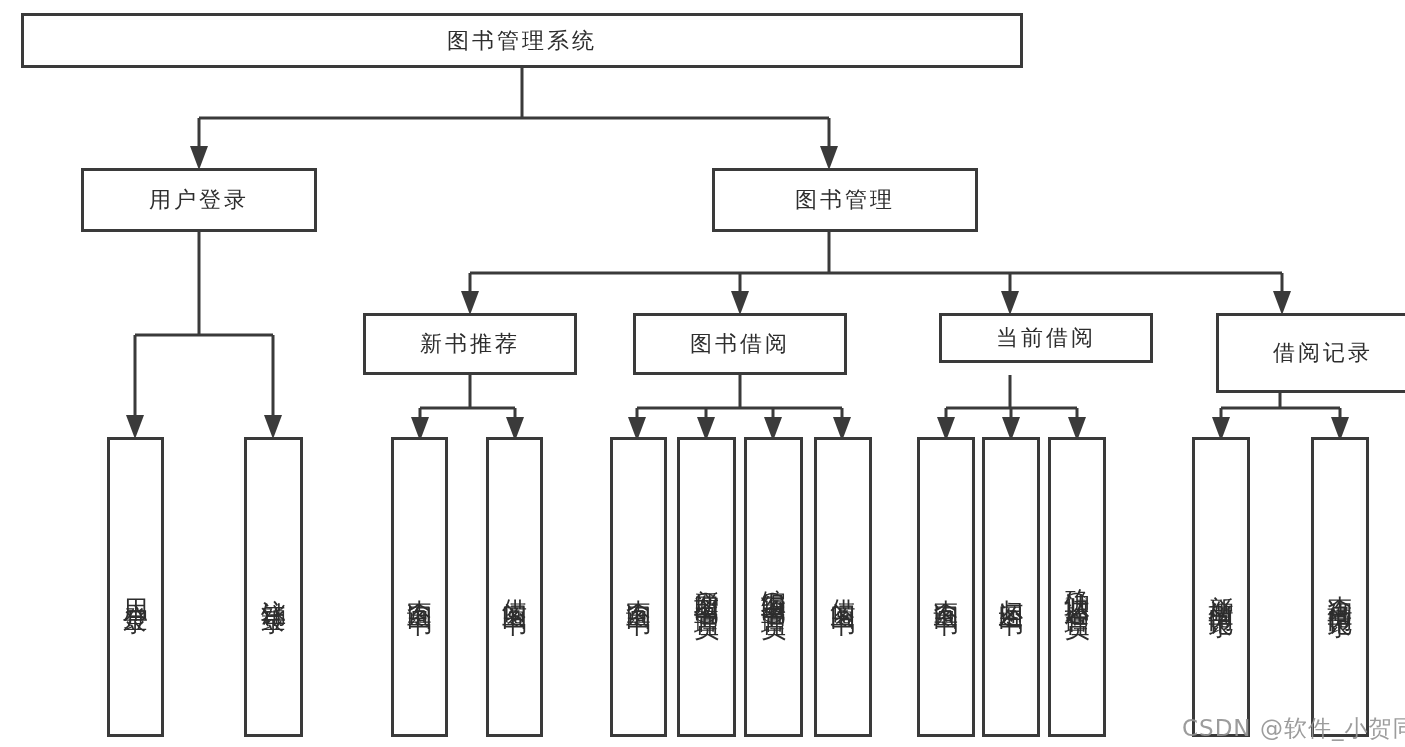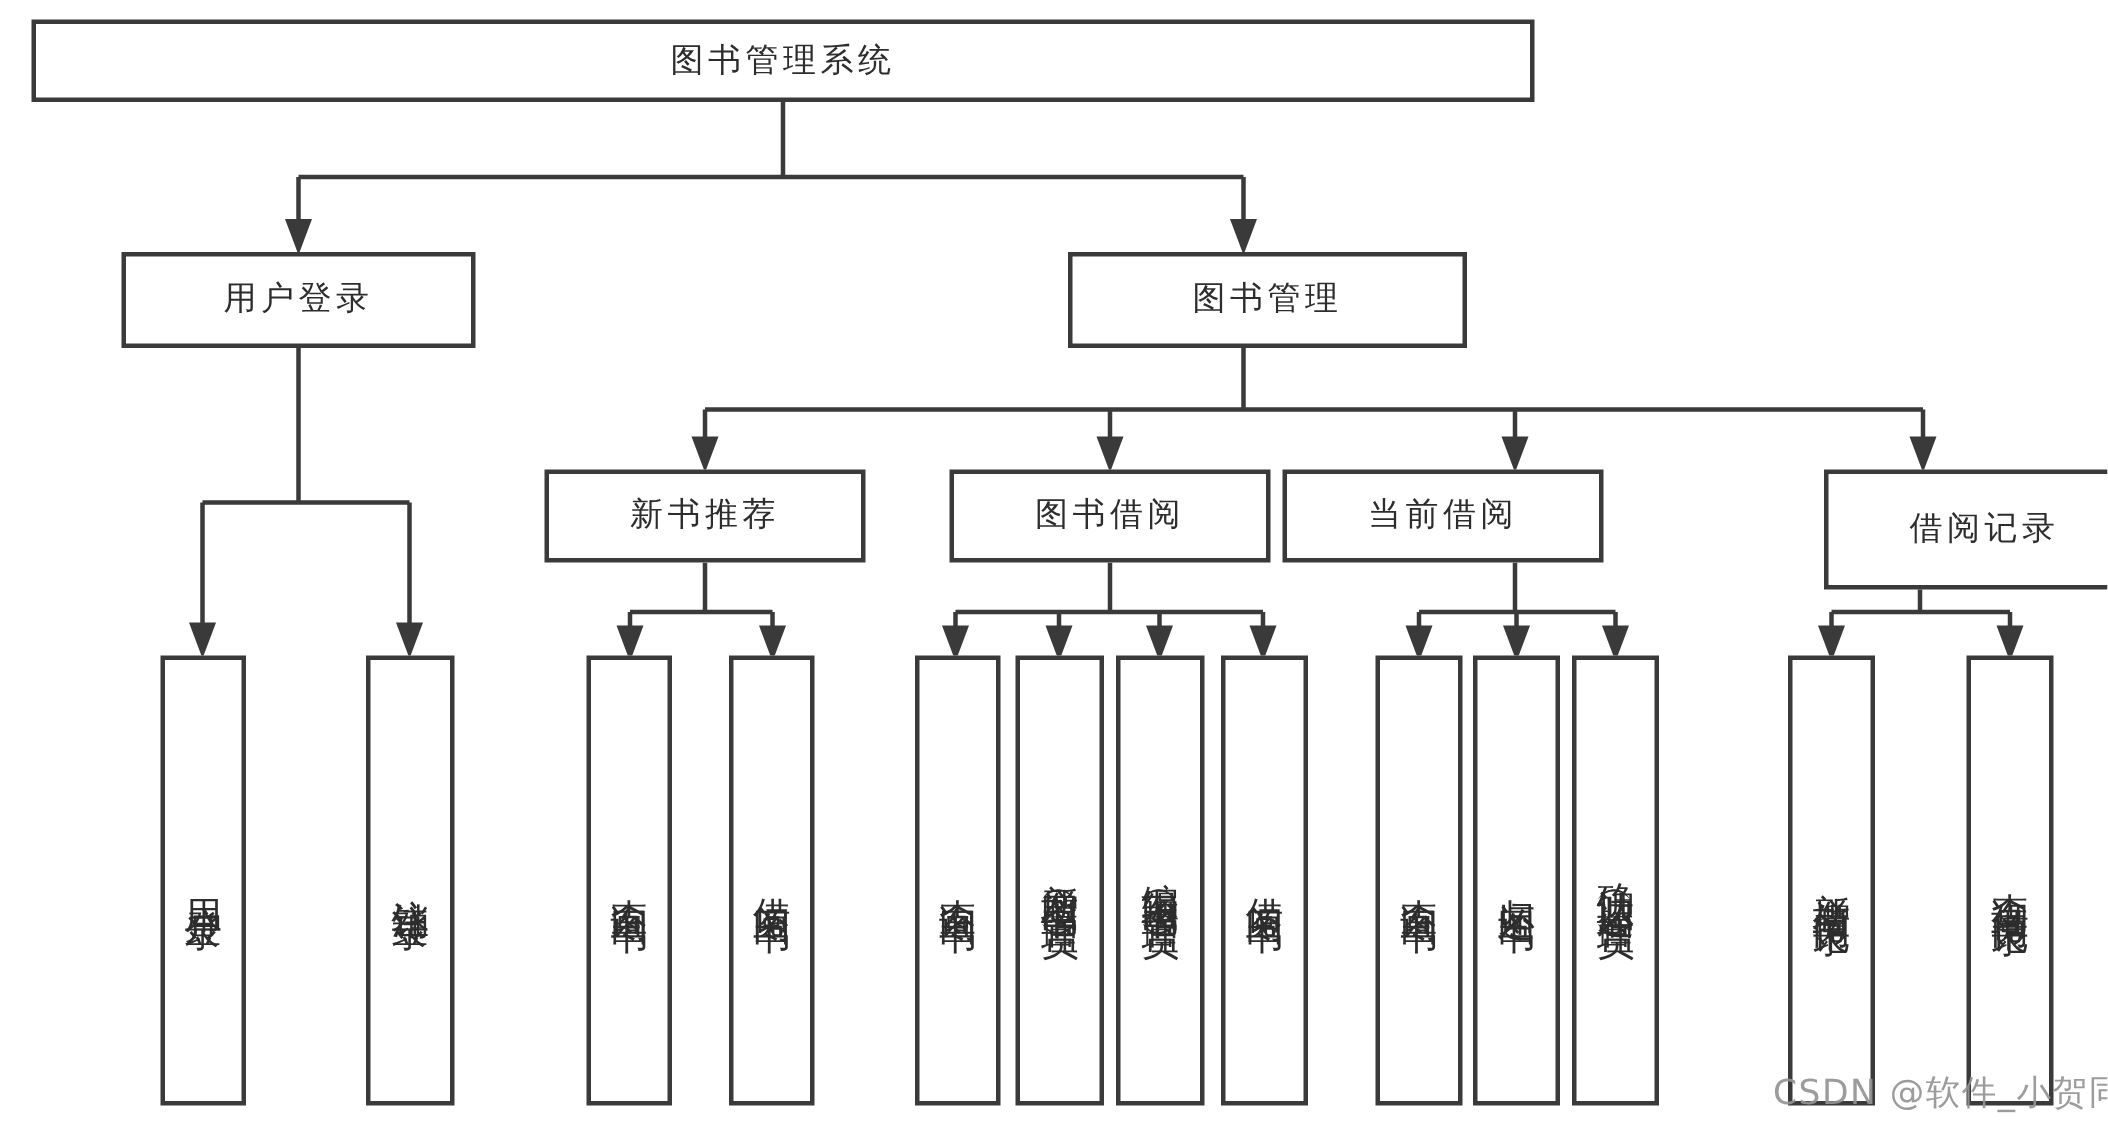--- a/index.html
+++ b/index.html
@@ -128,21 +128,21 @@
   <div class="box h" style="left:712px;top:168px;width:266px;height:64px">
     <span>图书管理</span>
   </div>
 
   <div class="box h" style="left:633px;top:313px;width:214px;height:62px">
     <span>图书借阅</span>
   </div>
   <div class="box h" style="left:363px;top:313px;width:214px;height:62px">
     <span>新书推荐</span>
   </div>
-  <div class="box h" style="left:855px;top:313px;width:214px;height:62px">
+  <div class="box h" style="left:939px;top:313px;width:214px;height:50px">
     <span>当前借阅</span>
   </div>
   <div class="box h" style="left:1216px;top:313px;width:214px;height:80px">
     <span>借阅记录</span>
   </div>
 
   <div class="box v" style="left:107px;top:437px;width:57px;height:300px">
     <span>用户登录</span>
   </div>
   <div class="box v" style="left:244px;top:437px;width:59px;height:300px">

